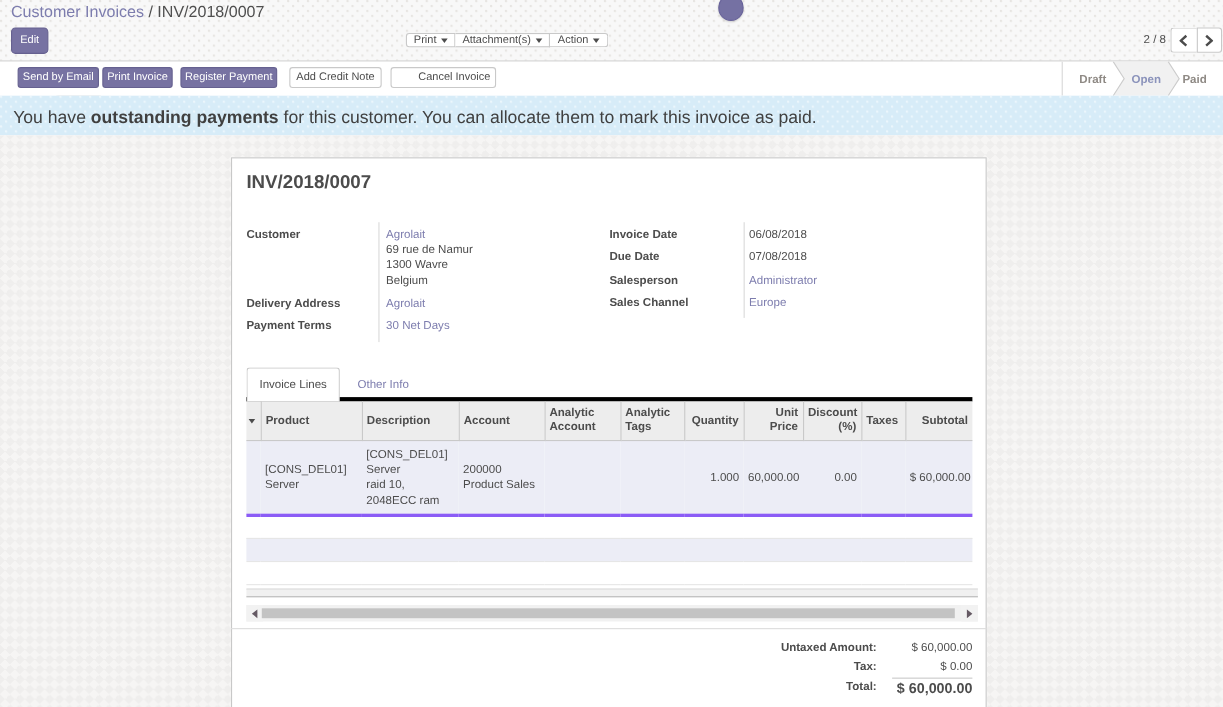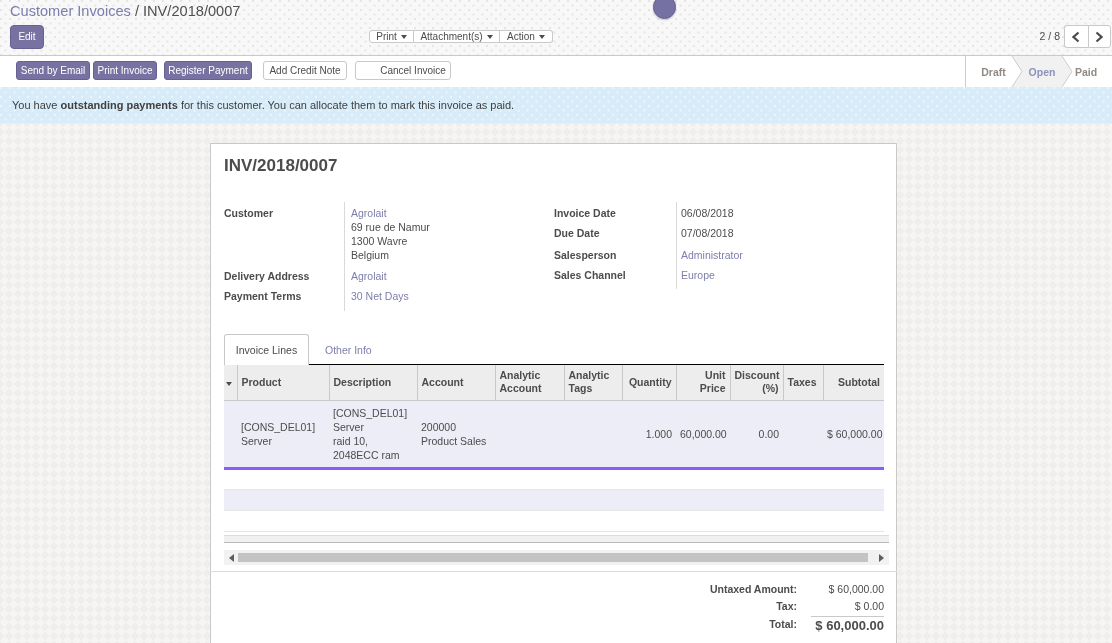--- a/index.html
+++ b/index.html
@@ -33,36 +33,36 @@
 
 #row2 { left:0; top:56px; width:1112px; height:31px; background:#fff; }
 #statusbar { right:0; top:0; height:31px; }
 
 #alert {
   left:0; top:87px; width:1112px; height:36px;
   background-color:#d7ecf8;
   background-image: radial-gradient(circle at 1px 1px, rgba(255,255,255,.5) 1px, rgba(0,0,0,0) 1.4px), radial-gradient(circle at 1px 1px, rgba(255,255,255,.5) 1px, rgba(0,0,0,0) 1.4px);
   background-size:9px 9px; background-position:0 0, 4.5px 4.5px;
 }
-#alert .txt { position:absolute; left:12px; top:12px; font-size:11px; color:#404040; }
+#alert .txt { position:absolute; left:12px; top:12px; font-size:16px; color:#404040; }
 
 #formbg {
   left:0; top:123px; width:1112px; height:520px;
   background-color:#f6f5f4;
   background-image: linear-gradient(45deg, rgba(0,0,0,.027) 25%, rgba(0,0,0,0) 25%, rgba(0,0,0,0) 75%, rgba(0,0,0,.027) 75%), linear-gradient(-45deg, rgba(0,0,0,.027) 25%, rgba(0,0,0,0) 25%, rgba(0,0,0,0) 75%, rgba(0,0,0,.027) 75%);
   background-size:9px 9px;
 }
 #sheet { left:210px; top:143px; width:687px; height:520px; background:#fff; border:1px solid #c8c8c8; }
 #title { left:224px; top:156px; font-size:17px; font-weight:bold; color:#4c4c4c; }
 .lbl { position:absolute; font-weight:bold; color:#4c4c4c; }
 .val { position:absolute; color:#4c4c4c; }
 a.lnk { color:#7d7dae; text-decoration:none; }
 .vline { position:absolute; width:1px; background:#d9d9d9; }
 
-#tabbar { left:224px; top:334px; width:660px; height:31px; border-bottom:1px solid #000000; }
+#tabbar { left:224px; top:334px; width:660px; height:31px; border-bottom:4px solid #000000; }
 #tab1 { position:absolute; left:0; top:0; width:85px; height:31px; background:#fff; border:1px solid #c8c8c8; border-bottom:none; border-radius:3px 3px 0 0; display:flex; align-items:center; justify-content:center; font-size:10.5px; color:#4c4c4c; }
 #tab2 { position:absolute; left:101px; top:0; height:31px; display:flex; align-items:center; font-size:10.5px; color:#7d7dae; }
 
 table#lines { position:absolute; left:224px; top:365px; width:660px; border-collapse:collapse; table-layout:fixed; font-size:10.5px; color:#4c4c4c; }
 #lines th { background:#ededed; border-right:1px solid #c9c9c9; border-bottom:1px solid #c9c9c9; font-weight:bold; text-align:left; padding:2px 4px; vertical-align:middle; line-height:13px; }
 #lines th:last-child { border-right:none; }
 #lines th.num, #lines td.num { text-align:right; }
 #lines td { padding:2px 4px; vertical-align:middle; line-height:14px; }
 #lines tr.r1 { background:#ecedf6; }
 #lines tr.r1 td { border-bottom:3px solid #8b5cf6; }

